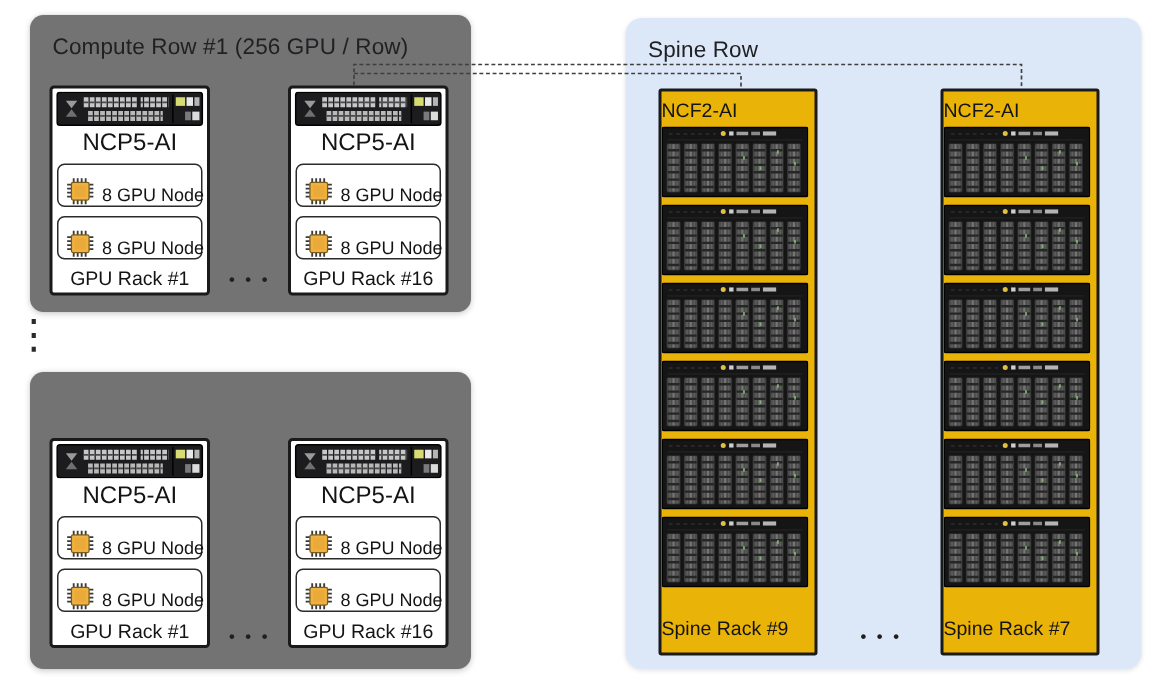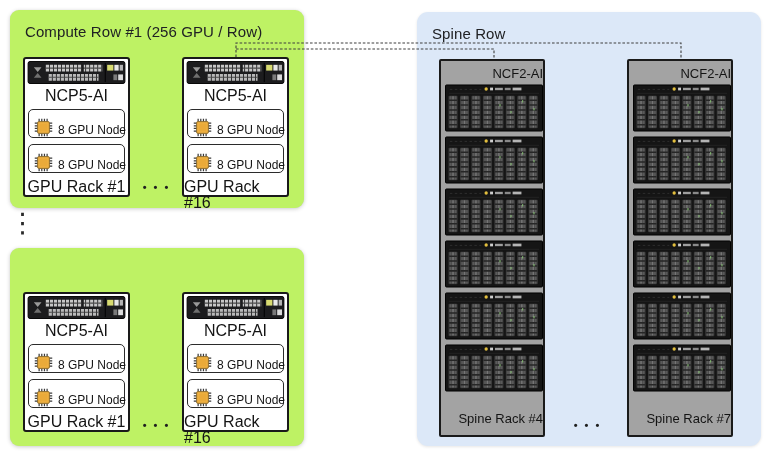--- a/index.html
+++ b/index.html
@@ -3,21 +3,21 @@
 <meta charset="utf-8">
 <style>
   html,body{margin:0;padding:0;background:#ffffff;}
   .canvas{
     position:relative;width:768px;height:457px;background:#ffffff;overflow:hidden;
     font-family:"Liberation Sans",sans-serif;color:#1f1f1f;
   }
   
   .group-box{position:absolute;border-radius:9px;box-sizing:border-box;}
   .compute-row{
-    left:10px;width:294px;height:198px;background:#bef264;
+    left:20px;width:294px;height:198px;background:#737373;
     box-shadow:0 1px 4px rgba(0,0,0,.20),0 0 1px rgba(0,0,0,.10);
   }
   .compute-row.first{top:10px;}
   .compute-row.last{top:248px;}
   .spine-row{
     left:417px;top:12px;width:344px;height:434px;background:#dce8f8;border-radius:11px;
     box-shadow:0 1px 3px rgba(0,0,0,.10);
   }
   .row-title{font-size:15px;font-weight:400;margin:0;padding:13px 0 0 15px;color:#202124;letter-spacing:.1px;}
   
@@ -31,26 +31,26 @@
   .gpu-rack.pos-b{left:172px;}
   .switch-img{width:99px;height:23px;display:block;flex:none;}
   .model-label{font-size:16px;line-height:1;margin:4px 0 5px;color:#141414;}
   .gpu-node{
     width:97px;height:29px;box-sizing:border-box;background:#fff;flex:none;
     border:1.5px solid #2b2b2b;border-radius:5px;
     display:flex;align-items:flex-end;gap:5px;padding:0 0 0 5px;margin-bottom:6px;
   }
   .chip-img{width:19px;height:19px;flex:none;display:block;}
   .node-label{font-size:12px;white-space:nowrap;color:#141414;}
-  .rack-label{font-size:16px;color:#141414;margin-top:auto;line-height:1;}
+  .rack-label{font-size:13px;color:#141414;margin-top:auto;line-height:1;}
   
   .spine-rack{
-    position:absolute;top:47px;width:106px;height:378px;background:#a3a3a3;
+    position:absolute;top:47px;width:106px;height:378px;background:#eab308;
     border:2px solid #1a1a1a;border-radius:2px;box-sizing:border-box;
-    display:flex;flex-direction:column;align-items:flex-end;
+    display:flex;flex-direction:column;align-items:flex-start;
   }
   .spine-rack.pos-a{left:22px;}
   .spine-rack.pos-b{left:210px;}
   .spine-model{font-size:13px;margin:6px 0 4px;line-height:1;color:#141414;}
   .chassis-stack{display:flex;flex-direction:column;gap:4px;width:98px;}
   .chassis-img{width:98px;height:48px;display:block;}
   .spine-label{font-size:13px;color:#141414;margin-top:auto;margin-bottom:10px;line-height:1;}
   
   .h-dots{
     position:absolute;font-size:11px;font-weight:700;letter-spacing:7px;color:#1f1f1f;
@@ -253,21 +253,21 @@
           <svg class="chassis-img">
             <use href="#sym-chassis"></use>
           </svg>
           <svg class="chassis-img">
             <use href="#sym-chassis"></use>
           </svg>
           <svg class="chassis-img">
             <use href="#sym-chassis"></use>
           </svg>
         </div>
-      <div class="spine-label">Spine Rack #4</div>
+      <div class="spine-label">Spine Rack #9</div>
     </div>
 
     <div class="spine-rack pos-b">
       <div class="spine-model">NCF2-AI</div>
       <div class="chassis-stack">
         <svg class="chassis-img">
             <use href="#sym-chassis"></use>
           </svg>
       <svg class="chassis-img">
             <use href="#sym-chassis"></use>

